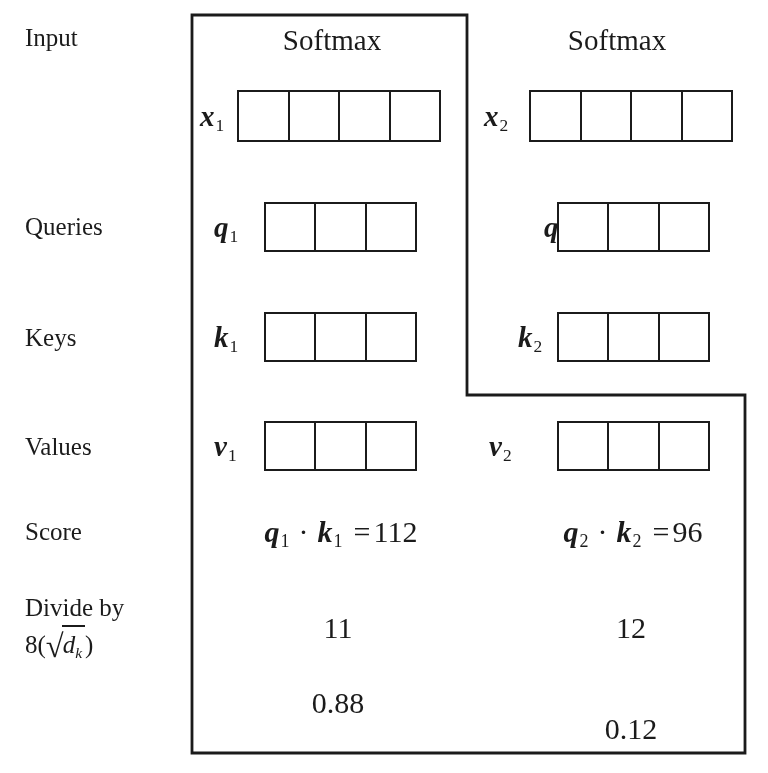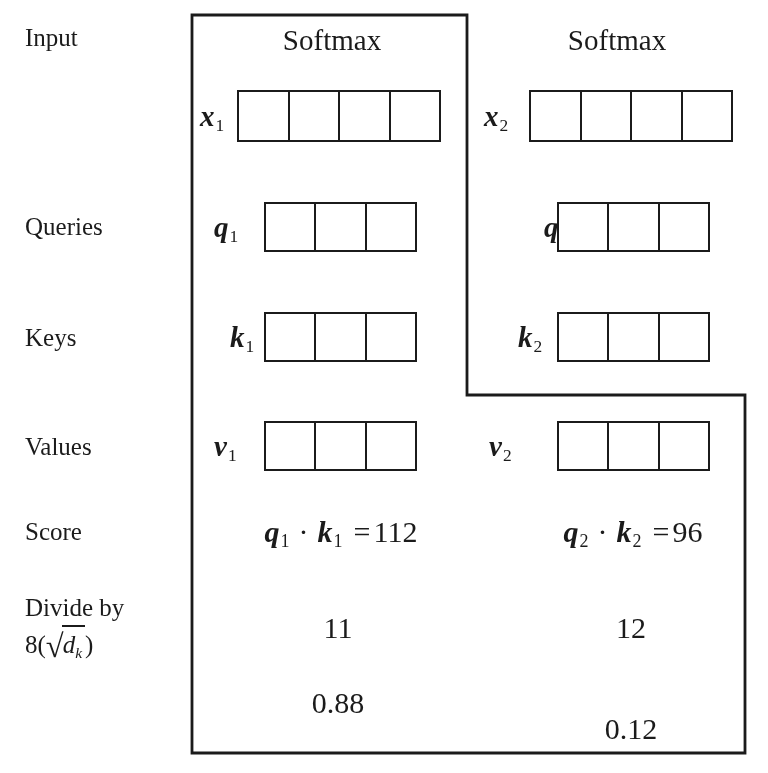--- a/index.html
+++ b/index.html
@@ -47,21 +47,21 @@
     font-weight: bold; font-style: italic; white-space: nowrap;
   }
   .vl .sub, .formula .sub {
     font-size: 0.6em; font-style: normal; font-weight: normal;
     position: relative; top: 0.28em; margin-left: 1px;
   }
   .vl-x1 { left: 200px; top: 99px; }
   .vl-x2 { left: 484px; top: 99px; }
   .vl-q1 { left: 214px; top: 210px; }
   .vl-q2 { left: 518px; top: 210px; margin-left: 26px; }
-  .vl-k1 { left: 230px; top: 320px; text-align: center; }
+  .vl-k1 { left: 214px; top: 320px; text-align: center; }
   .vl-k2 { left: 518px; top: 320px; }
   .vl-v1 { left: 214px; top: 429px; }
   .vl-v2 { left: 489px; top: 429px; }
 
   
   .vecbox {
     position: absolute; display: flex;
     border: 2.6px solid var(--line, #1b1b1b);
     box-sizing: border-box; background: #ffffff;
   }

